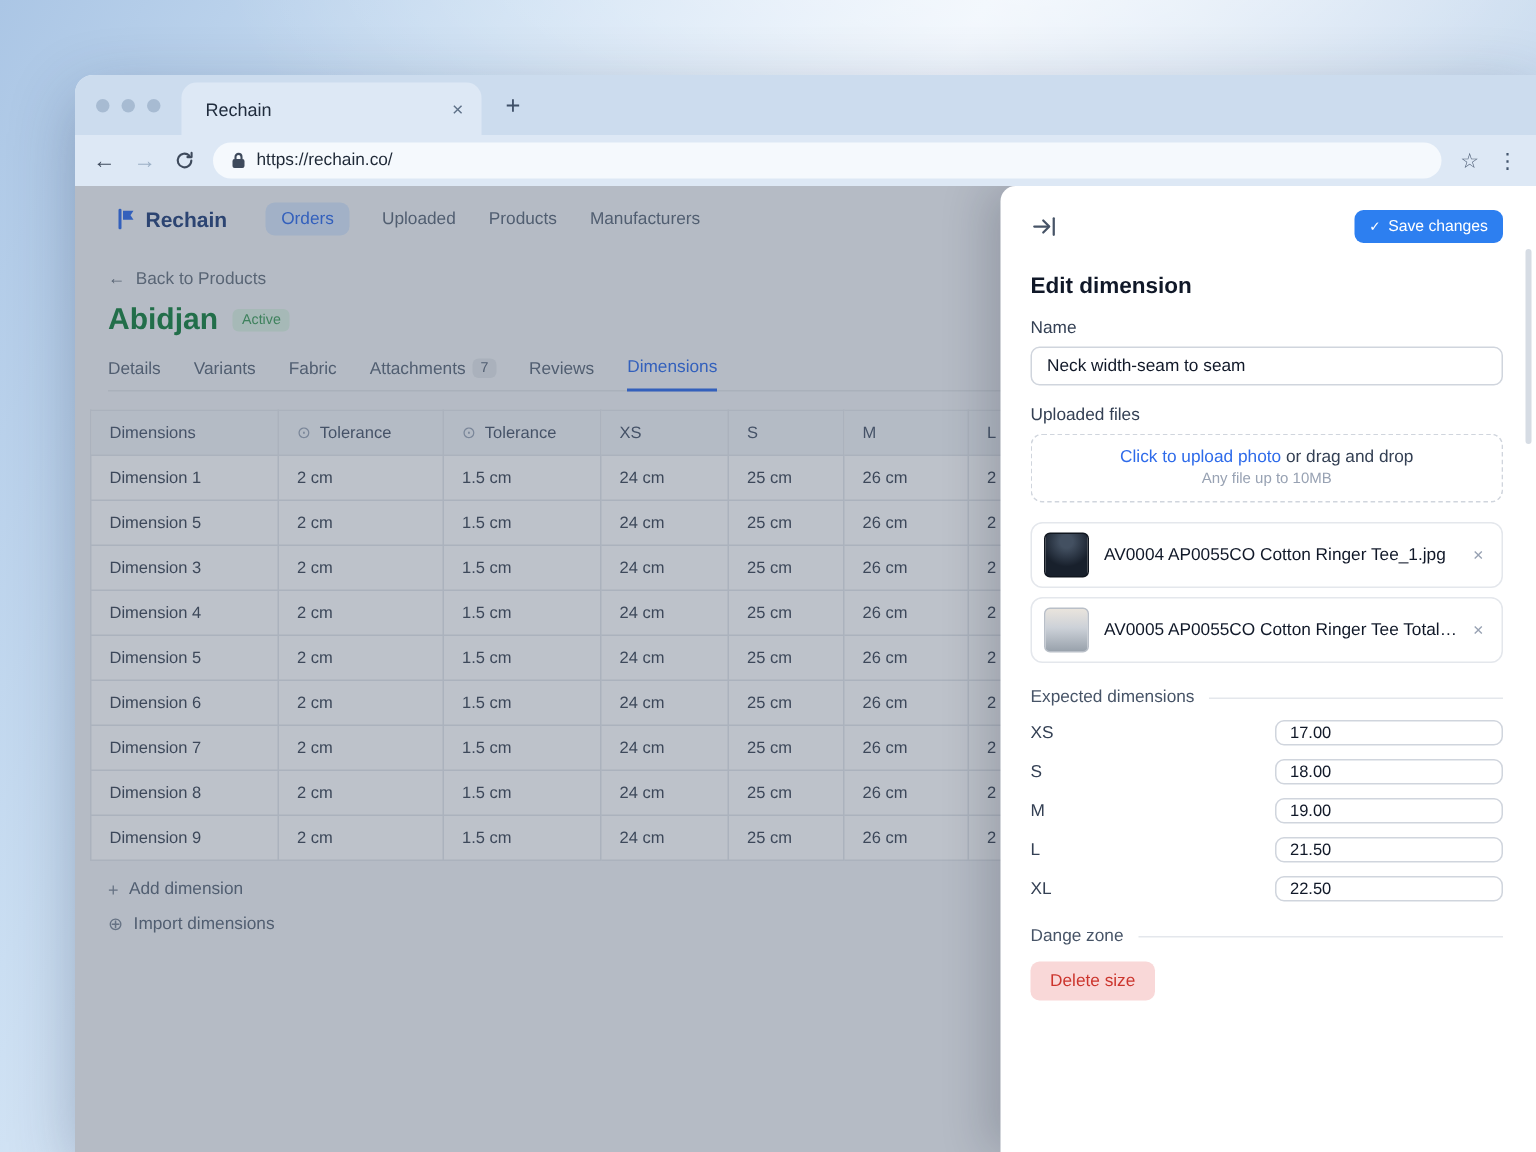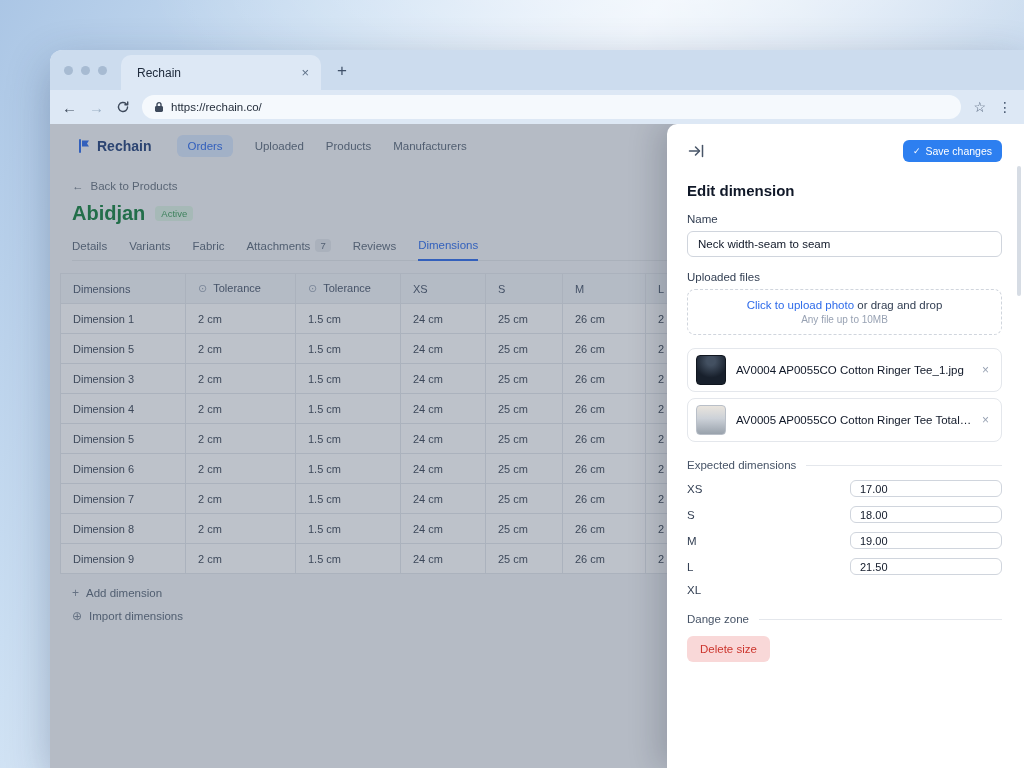--- a/index.html
+++ b/index.html
@@ -399,20 +399,21 @@
         <div class="size-row">
           <span class="size-label">M</span>
           <input class="size-input" type="text" value="19.00" style="">
         </div>
         <div class="size-row">
           <span class="size-label">L</span>
           <input class="size-input" type="text" value="21.50" style="">
         </div>
         <div class="size-row">
           <span class="size-label">XL</span>
+          <input class="size-input" type="text" value="22.50" style="">
         </div>
 
         <div class="section-head">Dange zone</div>
         <button class="delete-btn">Delete size</button>
 
         <span class="drawer-scroll"></span>
       </aside>
     </div>
   </div>
 </div>

